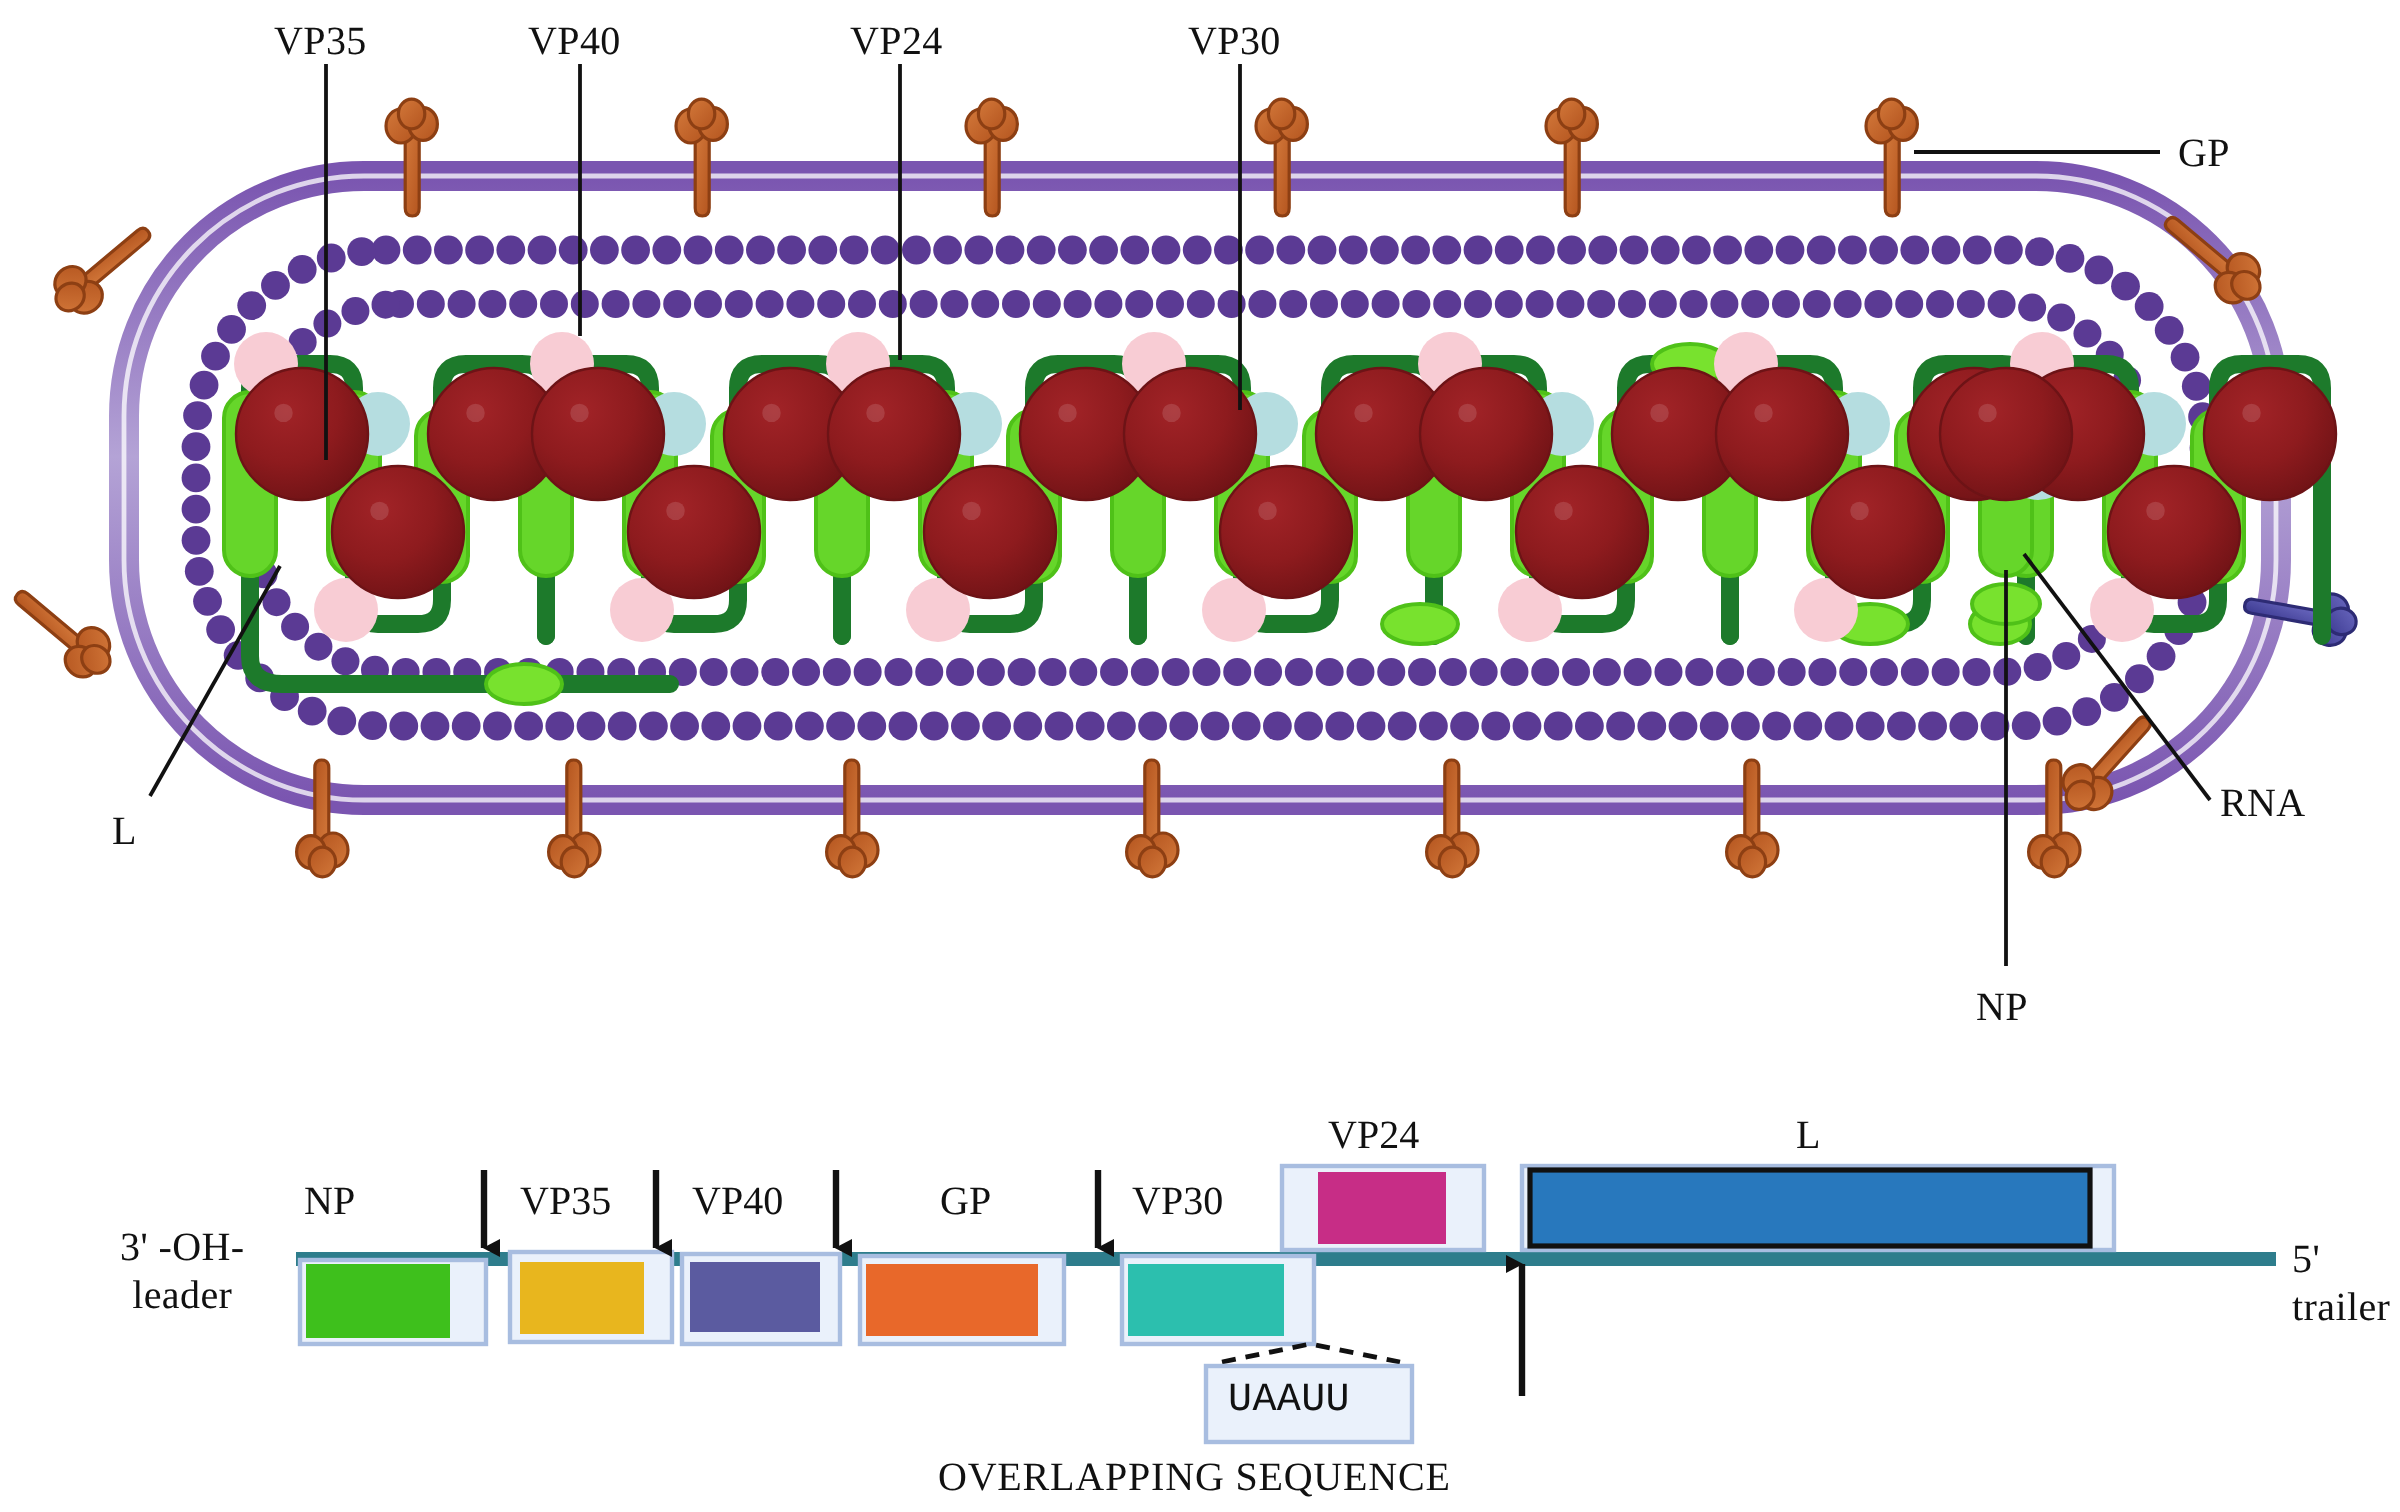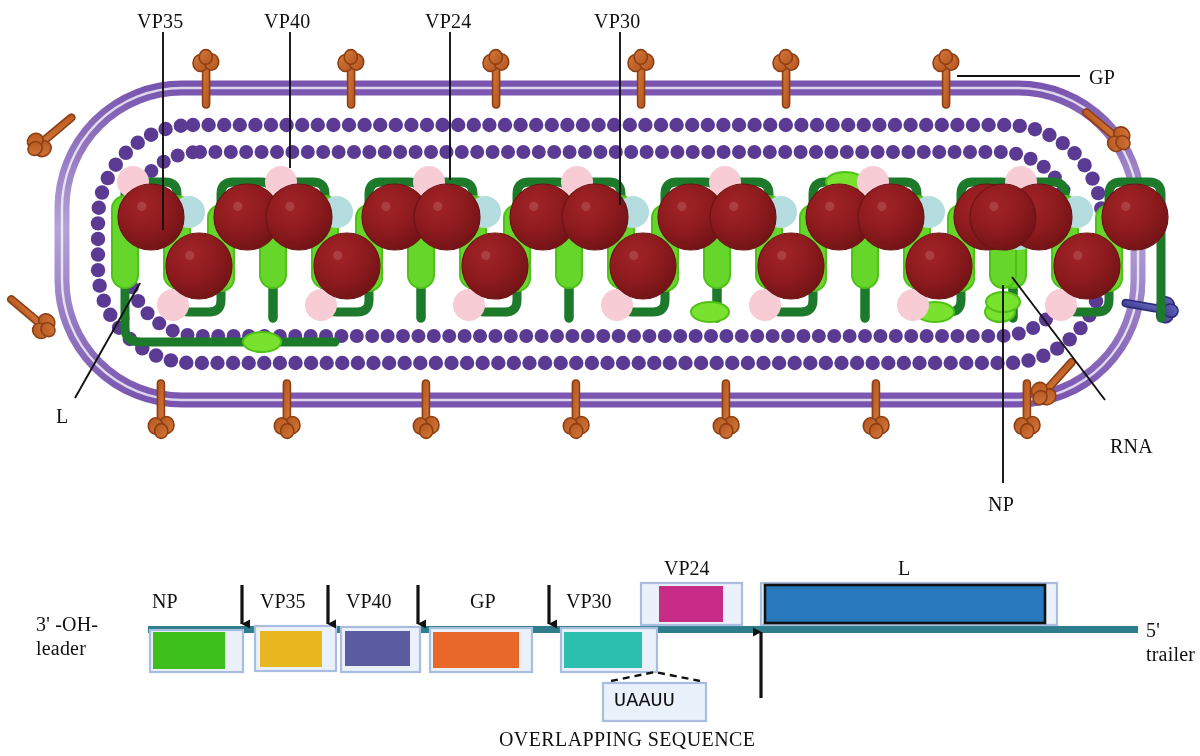--- a/index.html
+++ b/index.html
@@ -596,21 +596,21 @@
         <line x1="1003" y1="285" x2="1003" y2="483"></line>
       </g>
   </svg>
 
   <div id="virionLabels">
       <div class="lbl" style="left: 137px; top: 10px;">VP35</div>
       <div class="lbl" style="left: 264px; top: 10px;">VP40</div>
       <div class="lbl" style="left: 425px; top: 10px;">VP24</div>
       <div class="lbl" style="left: 594px; top: 10px;">VP30</div>
       <div class="lbl" style="left: 1089px; top: 66px;">GP</div>
-      <div class="lbl" style="left: 1110px; top: 391px; margin-top: 44px;">RNA</div>
+      <div class="lbl" style="left: 1110px; top: 391px;">RNA</div>
       <div class="lbl" style="left: 56px; top: 405px;">L</div>
       <div class="lbl" style="left: 988px; top: 493px;">NP</div>
     </div>
 
   <svg class="layer" id="genome-svg" viewBox="0 0 1200 756">
     <defs>
       <marker id="arrHeadDown" markerWidth="10" markerHeight="10" refX="5" refY="9" orient="auto" markerUnits="userSpaceOnUse">
         <path d="M0.5,1 L9.5,1 L5,9.6 Z" fill="#111111"></path>
       </marker>
       <marker id="arrHeadUp" markerWidth="10" markerHeight="10" refX="5" refY="9" orient="auto" markerUnits="userSpaceOnUse">
@@ -654,22 +654,22 @@
 
   <div id="genomeLabels">
       <div class="genebox-label" style="left: 152px; top: 590px;">NP</div>
       <div class="genebox-label" style="left: 260px; top: 590px;">VP35</div>
       <div class="genebox-label" style="left: 346px; top: 590px;">VP40</div>
       <div class="genebox-label" style="left: 470px; top: 590px;">GP</div>
       <div class="genebox-label" style="left: 566px; top: 590px;">VP30</div>
       <div class="genebox-label" style="left: 664px; top: 557px;">VP24</div>
       <div class="genebox-label" style="left: 898px; top: 557px;">L</div>
       <div class="lbl" style="left: 614px; top: 690px; font-family: Liberation Mono, monospace;">UAAUU</div>
-      <div class="lbl seqcap" style="left: 499px; top: 728px;">OVERLAPPING SEQUENCE</div>
-      <div class="lbl two" style="left: 36px; top: 612px; text-align: left;">
+      <div class="lbl seqcap" style="left: 469px; top: 728px;">OVERLAPPING SEQUENCE</div>
+      <div class="lbl two" style="left: 60px; top: 612px; text-align: center;">
         <div>3' -OH-</div>
         <div>leader</div>
       </div>
       <div class="lbl two" style="left: 1146px; top: 618px;">
         <div>5'</div>
         <div>trailer</div>
       </div>
     </div>
 
 </div>

